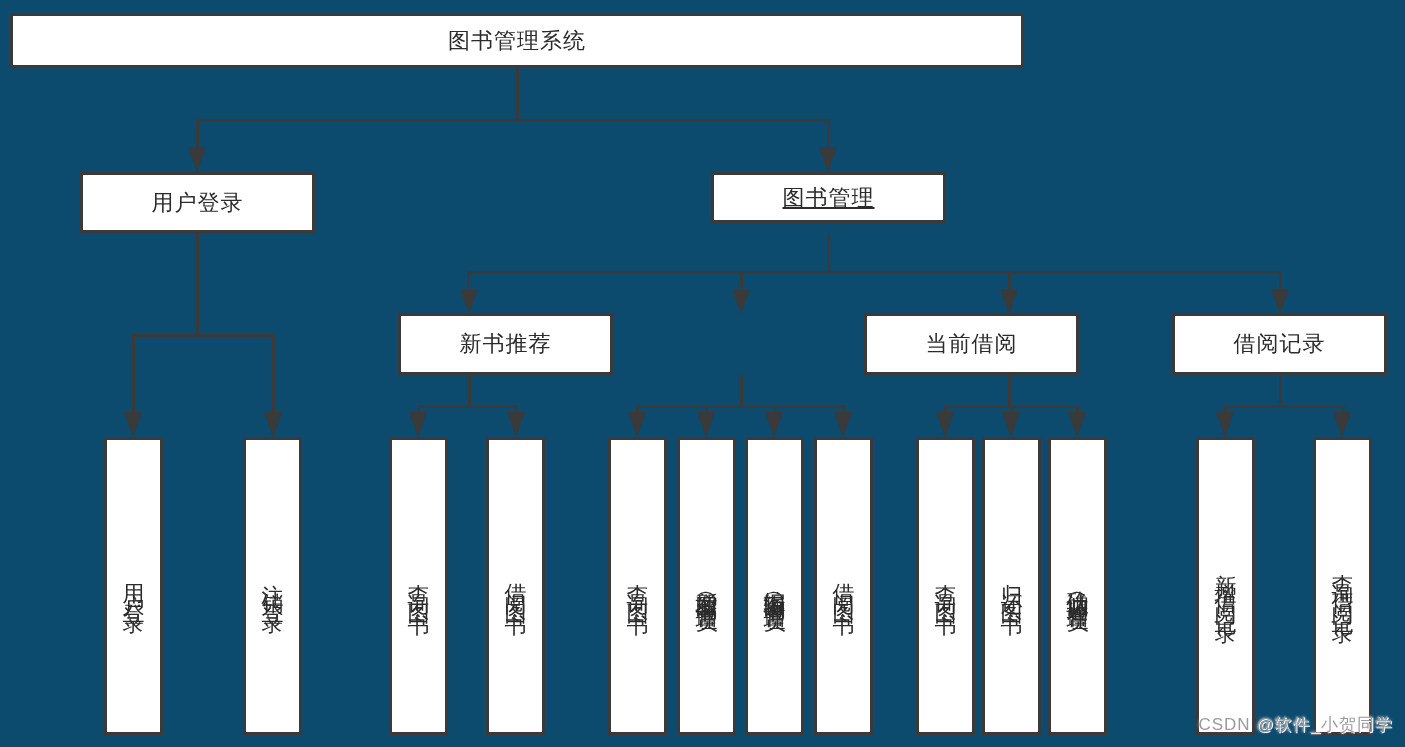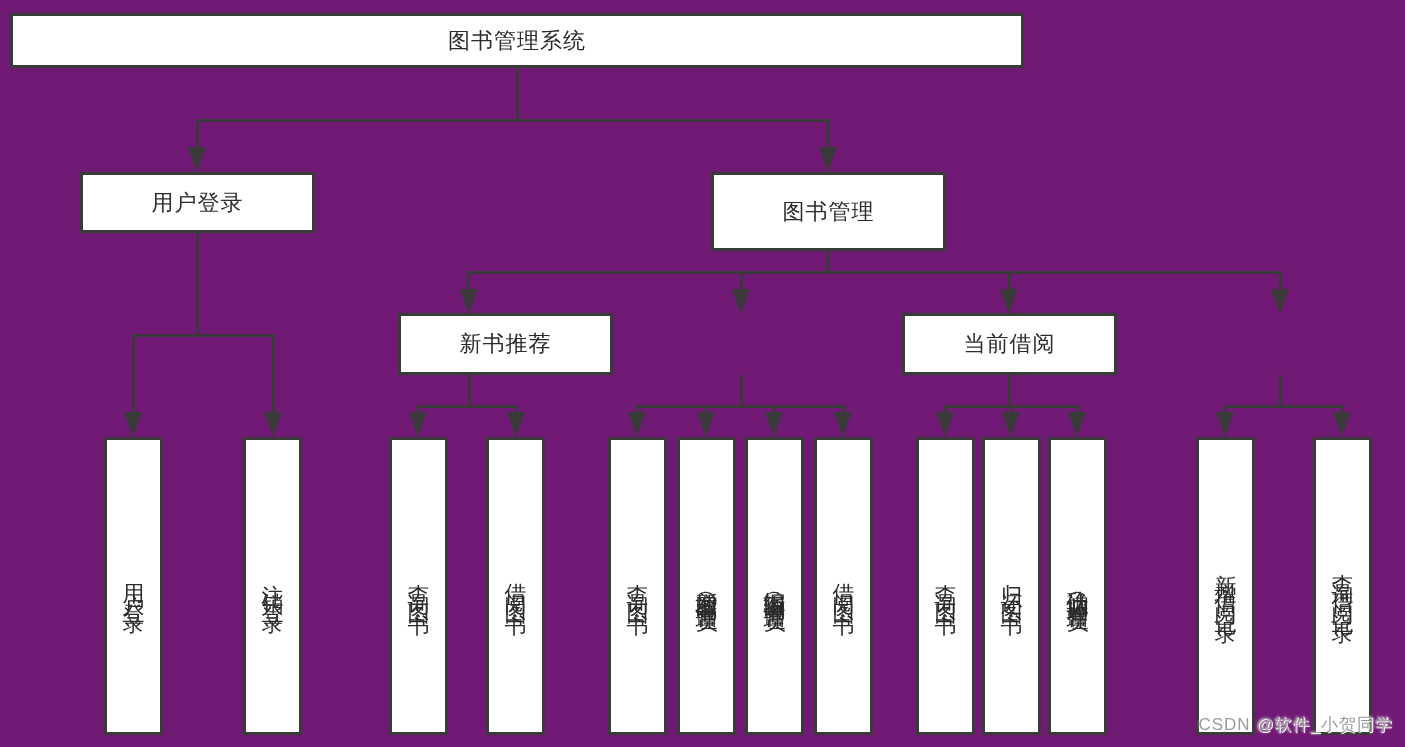--- a/index.html
+++ b/index.html
@@ -8,21 +8,21 @@
     --watermark: #9b9b9b;
   }
   * { margin: 0; padding: 0; box-sizing: border-box; }
   html, body { background: #ffffff; }
   body { font-family: "Liberation Sans", "DejaVu Sans", sans-serif; }
 
   .canvas {
     position: relative;
     width: 1405px;
     height: 747px;
-    background: #701a75;
+    background: #0c4a6e;
     overflow: hidden;
   }
 
   
   .node {
     position: absolute;
     border: 3px solid var(--line);
     background: #ffffff;
     display: flex;
     align-items: center;
@@ -72,24 +72,24 @@
     font-size: 17px;
     color: var(--watermark);
     text-shadow: 0 0 3px #ffffff, 1px 1px 0 #ffffff;
     z-index: 5;
     letter-spacing: 1px;
   }
 
   
   #box-root        { left: 10px;   top: 13px;  width: 1014px; height: 55px; }
   #box-user-login  { left: 80px;   top: 172px; width: 235px;  height: 61px; }
-  #box-book-mgmt   { left: 711px;  top: 172px; width: 235px;  height: 79px; }
+  #box-book-mgmt   { left: 711px;  top: 172px; width: 235px;  height: 51px; text-decoration: underline; }
   #box-new-book    { left: 362px;  top: 313px; width: 215px;  height: 62px; margin-left: 36px; }
   #box-borrow      { left: 634px;  top: 313px; width: 215px;  height: 62px; }
-  #box-current     { left: 902px;  top: 313px; width: 215px;  height: 62px; }
+  #box-current     { left: 864px;  top: 313px; width: 215px;  height: 62px; }
   #box-record      { left: 1172px; top: 313px; width: 215px;  height: 62px; }
 
   
   #leaf-user-login { left: 104px; }
   #leaf-logout     { left: 243px; }
   #leaf-nb-query   { left: 389px; }
   #leaf-nb-borrow  { left: 486px; }
   #leaf-bb-query   { left: 608px; }
   #leaf-bb-add     { left: 677px; }
   #leaf-bb-edit    { left: 745px; }
@@ -174,20 +174,23 @@
   <div class="node" id="box-book-mgmt">
     <span>图书管理</span>
   </div>
 
   <div class="node" id="box-new-book">
     <span>新书推荐</span>
   </div>
   <div class="node" id="box-current">
     <span>当前借阅</span>
   </div>
+  <div class="node" id="box-record">
+    <span>借阅记录</span>
+  </div>
 
   <div class="leaf" id="leaf-user-login">
     <span>用户登录</span>
   </div>
   <div class="leaf" id="leaf-logout">
     <span>注销登录</span>
   </div>
 
   <div class="leaf" id="leaf-nb-query">
     <span>查询图书</span>

